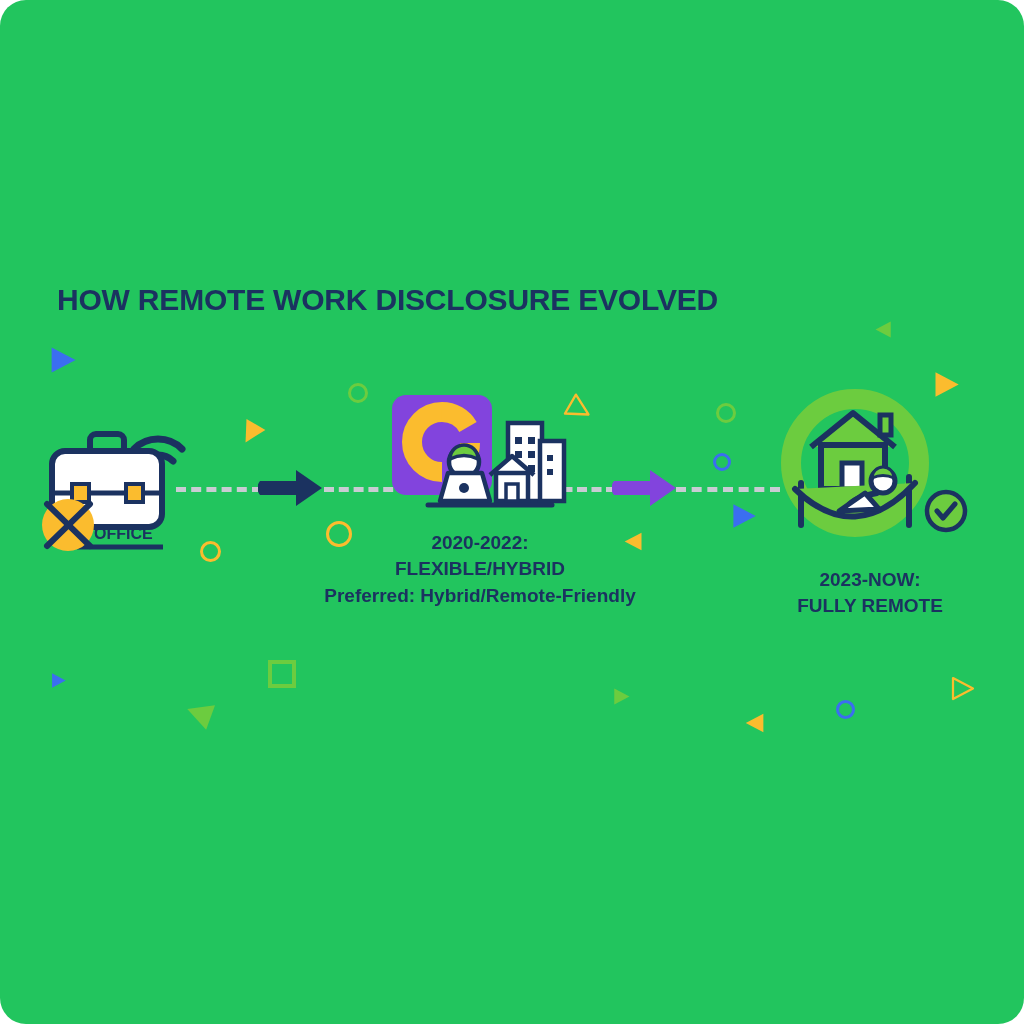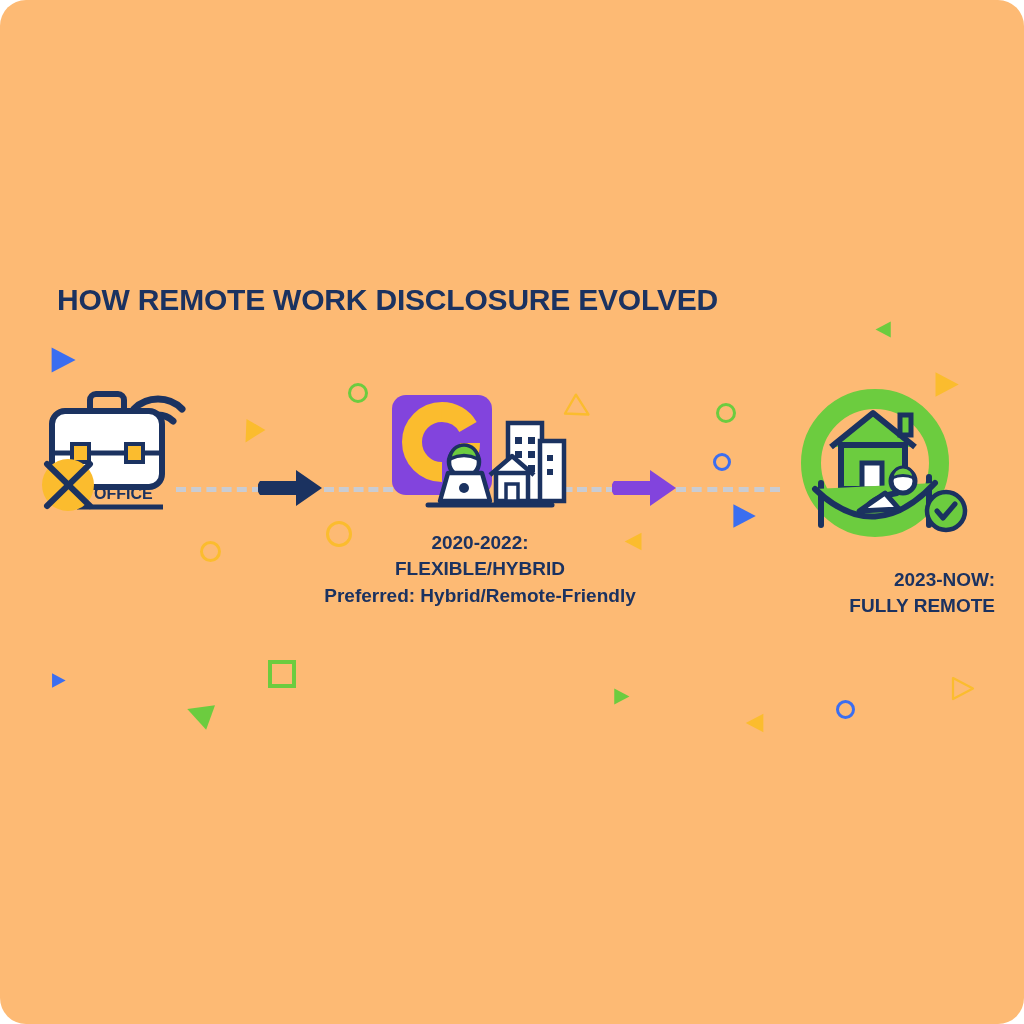--- a/index.html
+++ b/index.html
@@ -6,21 +6,21 @@
   html,body{margin:0;padding:0;}
   body{
     width:1024px;height:1024px;
     background:#ffffff;
     font-family:"Liberation Sans", sans-serif;
     overflow:hidden;
   }
   #canvas{
     position:relative;
     width:1024px;height:1024px;
-    background:#fdba74;
+    background:#22c55e;
     border-radius:26px;
     overflow:hidden;
   }
   
   #title{
     position:absolute;
     left:57px; top:283px;
     font-size:30px;
     font-weight:700;
     letter-spacing:-0.2px;
@@ -49,23 +49,23 @@
   .lines{margin-top:6px;}
   .l1,.l2{
     font-size:19px;font-weight:700;color:#1b3260;
     line-height:26px;white-space:nowrap;
   }
   .l3{
     font-size:19px;font-weight:700;color:#1b3260;
     line-height:24px;white-space:nowrap;margin-top:2px;
   }
 
-  #stage-1{left:0px;  top:367px; width:250px;}
+  #stage-1{left:0px;  top:407px; width:250px;}
   #stage-2{left:320px;top:385px; width:320px;}
-  #stage-3{left:745px;top:385px; width:250px;text-align:right;}
+  #stage-3{left:745px;top:385px; width:250px;}
 
   #stage-1 .lines{margin-top:38px;}
   #stage-2 .lines{}
   #stage-3 .lines{margin-top:18px;}
 
   
   .confetti{position:absolute;}
 </style>
 </head>
 <body>

